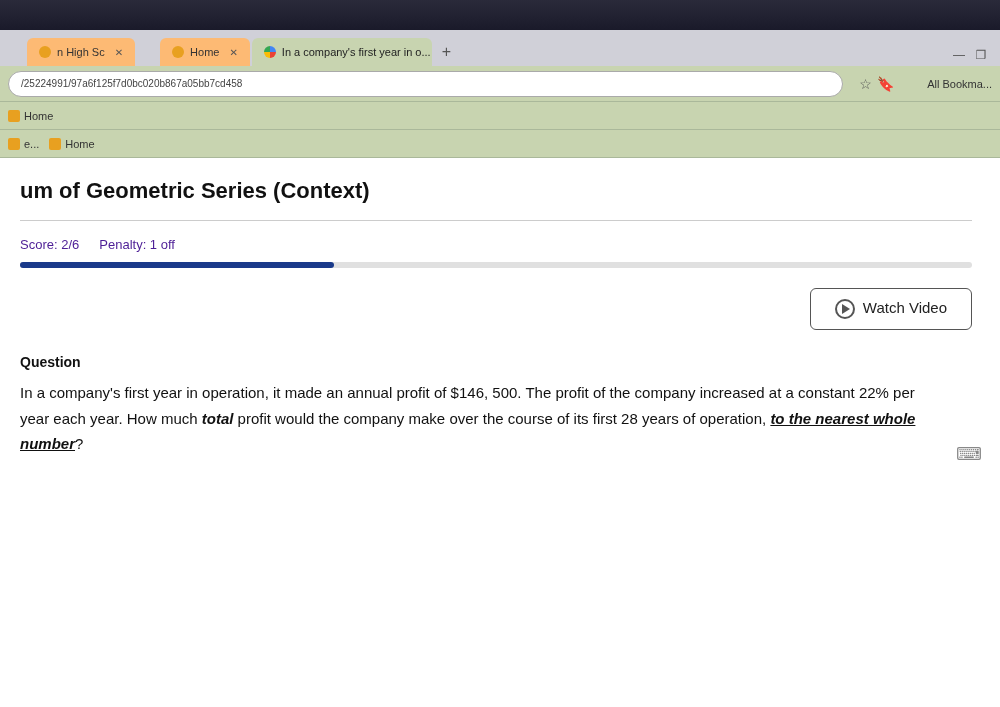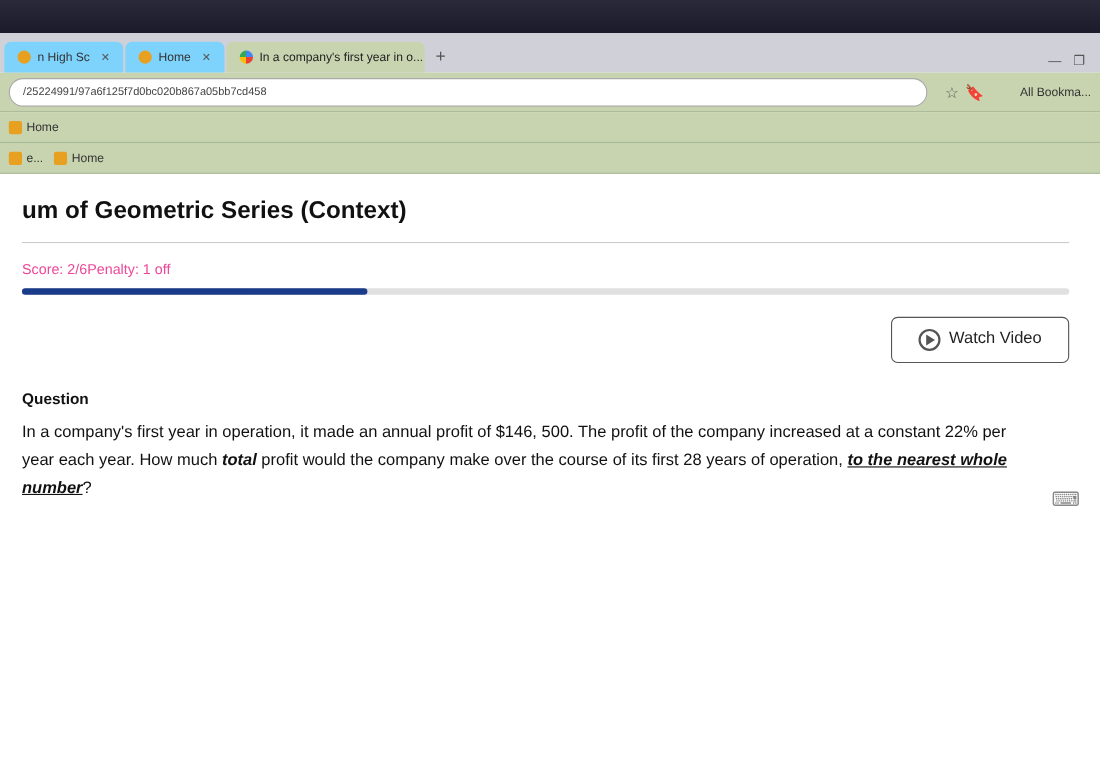--- a/index.html
+++ b/index.html
@@ -43,22 +43,23 @@
       gap: 6px;
       cursor: pointer;
       position: relative;
       max-width: 180px;
       white-space: nowrap;
       overflow: hidden;
       text-overflow: ellipsis;
     }
 
     .tab.inactive {
-      background: #7dd3fc;
+      background: #fdba74;
       color: #333;
+      margin-left: 23px;
     }
 
     .tab.active {
       background: #c8d4b0;
       color: #222;
     }
 
     .tab-close {
       font-size: 10px;
       color: #555;
@@ -223,23 +224,24 @@
 
     .divider {
       border: none;
       border-top: 1px solid #ccc;
       margin-bottom: 16px;
     }
 
     .score-penalty-row {
       display: flex;
       align-items: center;
+      gap: 20px;
       margin-bottom: 10px;
       font-size: 13px;
-      color: #ec4899;
+      color: #4c1d95;
     }
 
     .progress-bar-container {
       margin-bottom: 20px;
     }
 
     .progress-track {
       width: 100%;
       height: 6px;
       background: #e0e0e0;

